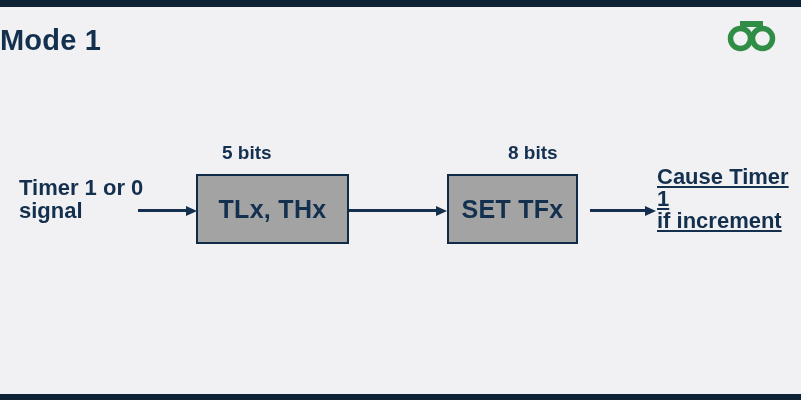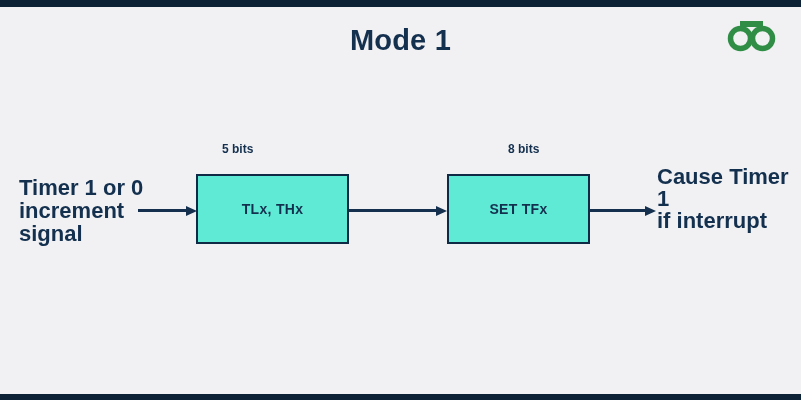--- a/index.html
+++ b/index.html
@@ -14,56 +14,56 @@
     overflow:hidden;
   }
   .edge-bar{
     position:absolute;left:0;width:100%;
     background:#0e2236;
   }
   .edge-bar.top{top:0;height:7px;}
   .edge-bar.bottom{bottom:0;height:6px;}
   .title{
     position:absolute;top:24px;left:0;width:100%;
-    text-align:center;
+    text-align:left;
     font-size:29px;font-weight:700;
     color:#14304f;
     letter-spacing:0.2px;
   }
   .logo{
     position:absolute;left:727px;top:16px;width:49px;height:36px;
   }
   .side-label{
     position:absolute;
     color:#14304f;
     font-size:22px;font-weight:600;
     line-height:23px;
   }
   .input-label{left:19px;top:176px;}
-  .output-label{left:657px;top:166px;line-height:22px;}
+  .output-label{left:657px;top:166px;line-height:22px;text-decoration:underline;}
   .caption{
     position:absolute;
     color:#14304f;
-    font-size:12px;font-weight:600;
+    font-size:19px;font-weight:600;
   }
   .caption-1{left:222px;top:142px;}
   .caption-2{left:469px;top:142px;margin-left:39px;}
   .block{
     position:absolute;
     top:174px;height:70px;
-    background:#5eead4;
+    background:#a3a3a3;
     border:2.5px solid #0f2a45;
     box-sizing:border-box;
     display:flex;align-items:center;justify-content:center;
     color:#14304f;
-    font-size:14px;font-weight:600;
+    font-size:25px;font-weight:600;
     letter-spacing:0.3px;
   }
   .block-1{left:196px;width:153px;}
-  .block-2{left:447px;width:143px;}
+  .block-2{left:447px;width:131px;}
   .arrow{
     position:absolute;top:209px;height:3px;
     background:#14304e;
   }
   .arrow::after{
     content:"";
     position:absolute;right:-11px;top:50%;
     transform:translateY(-50%);
     border-left:11px solid #14304e;
     border-top:5.5px solid transparent;
@@ -84,21 +84,20 @@
   <div class="title">Mode 1</div>
 
   <svg class="logo" viewBox="0 0 98 72" xmlns="http://www.w3.org/2000/svg" aria-hidden="true">
     <line x1="26" y1="16" x2="72" y2="16" stroke="#2f8d46" stroke-width="12"></line>
     <circle cx="27" cy="45" r="20" fill="none" stroke="#2f8d46" stroke-width="11"></circle>
     <circle cx="71" cy="45" r="20" fill="none" stroke="#2f8d46" stroke-width="11"></circle>
   </svg>
 
   <div class="side-label input-label">
     <div>Timer 1 or 0</div>
-    <div>increment</div>
     <div>signal</div>
   </div>
 
   <div class="arrow arrow-1"></div>
 
   <div class="caption caption-1">5 bits</div>
   <div class="block block-1">
     <span>TLx, THx</span>
   </div>
 
@@ -106,16 +105,16 @@
 
   <div class="caption caption-2">8 bits</div>
   <div class="block block-2">
     <span>SET TFx</span>
   </div>
 
   <div class="arrow arrow-3"></div>
 
   <div class="side-label output-label">
     <div>Cause Timer 1</div>
-    <div>if interrupt</div>
+    <div>if increment</div>
   </div>
 
 </div>
 
 </body></html>

